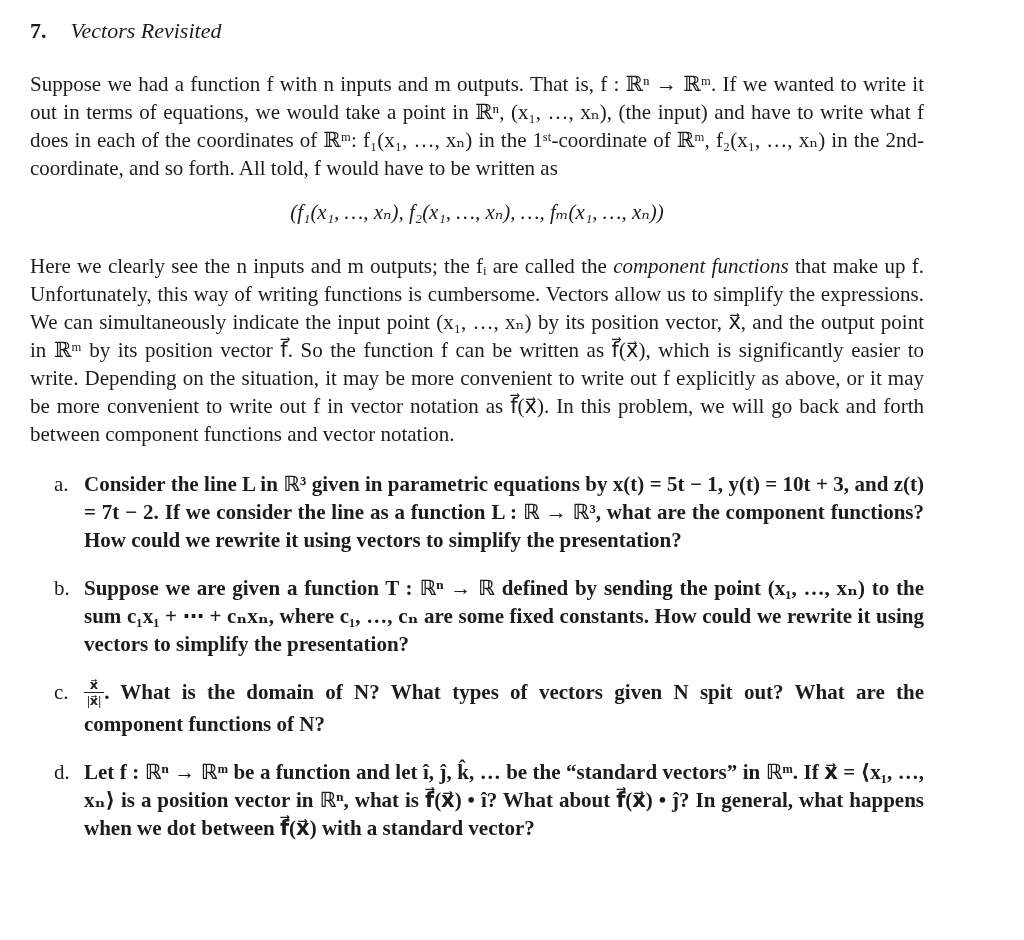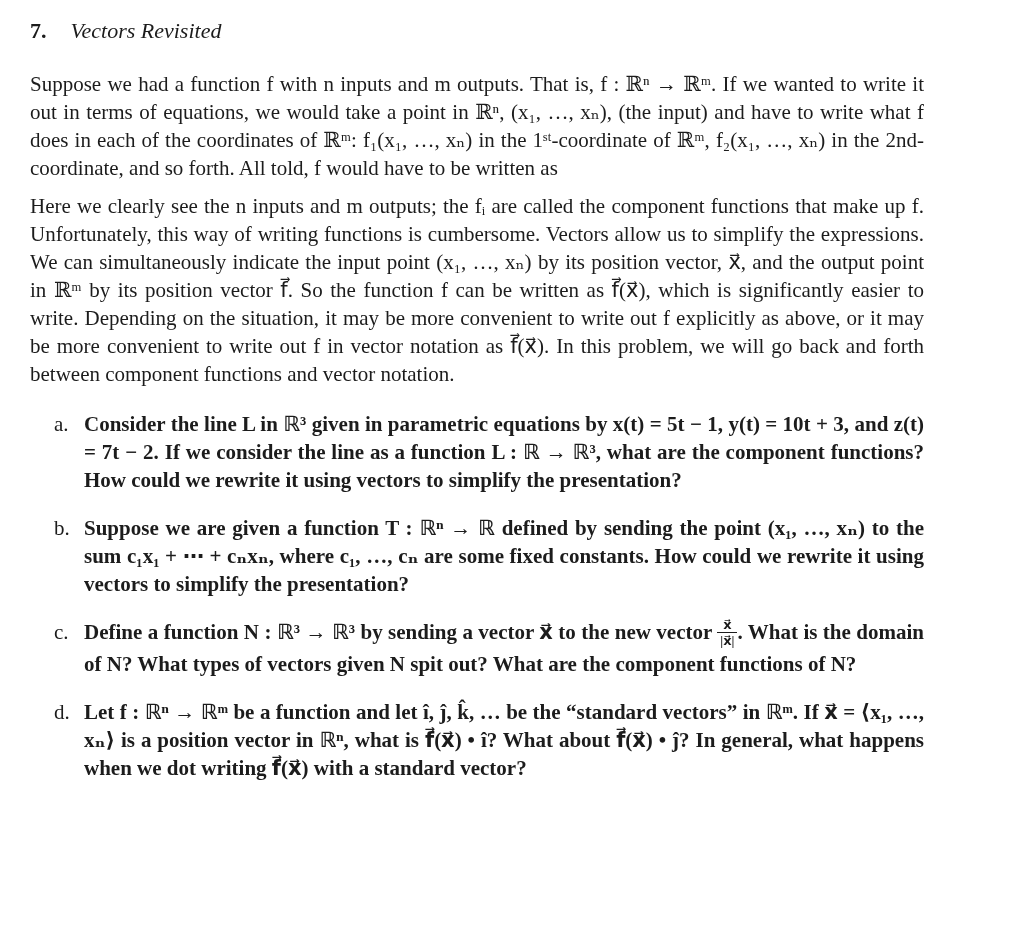--- a/index.html
+++ b/index.html
@@ -54,20 +54,21 @@
   .item .ilabel {
     flex: 0 0 30px;
     width: 30px;
   }
   .item .itext {
     flex: 1 1 auto;
     text-align: justify;
     font-weight: bold;
   }
   .emph {
+    font-style: italic;
   }
   .frac {
     display: inline-flex;
     flex-direction: column;
     vertical-align: middle;
     text-align: center;
     font-size: 13px;
     line-height: 15px;
     position: relative;
     top: -2px;
@@ -84,43 +85,44 @@
 <body>
 
 <div class="page">
 
   <div class="heading">
     <span class="hnum">7.</span><span class="htitle">Vectors Revisited</span>
   </div>
 
   <p class="para">Suppose we had a function f with n inputs and m outputs.  That is, f : ℝⁿ → ℝᵐ.  If we wanted to write it out in terms of equations, we would take a point in ℝⁿ, (x₁, …, xₙ), (the input) and have to write what f does in each of the coordinates of ℝᵐ: f₁(x₁, …, xₙ) in the 1ˢᵗ-coordinate of ℝᵐ, f₂(x₁, …, xₙ) in the 2nd-coordinate, and so forth.  All told, f would have to be written as</p>
 
+  <div class="equation">(f₁(x₁, …, xₙ), f₂(x₁, …, xₙ), …, fₘ(x₁, …, xₙ))</div>
 
   <p class="para"><span>Here we clearly see the n inputs and m outputs; the fᵢ are called the </span><span class="emph">component functions</span><span> that make up f.  Unfortunately, this way of writing functions is cumbersome.  Vectors allow us to simplify the expressions.  We can simultaneously indicate the input point (x₁, …, xₙ) by its position vector, x⃗, and the output point in ℝᵐ by its position vector f⃗.  So the function f can be written as f⃗(x⃗), which is significantly easier to write.  Depending on the situation, it may be more convenient to write out f explicitly as above, or it may be more convenient to write out f in vector notation as f⃗(x⃗).  In this problem, we will go back and forth between component functions and vector notation.</span></p>
 
   <div class="problems">
 
     <div class="item">
       <span class="ilabel">a.</span>
       <div class="itext">Consider the line L in ℝ³ given in parametric equations by x(t) = 5t − 1, y(t) = 10t + 3, and z(t) = 7t − 2.  If we consider the line as a function L : ℝ → ℝ³, what are the component functions?  How could we rewrite it using vectors to simplify the presentation?</div>
     </div>
 
     <div class="item">
       <span class="ilabel">b.</span>
       <div class="itext">Suppose we are given a function T : ℝⁿ → ℝ defined by sending the point (x₁, …, xₙ) to the sum c₁x₁ + ⋯ + cₙxₙ, where c₁, …, cₙ are some fixed constants.  How could we rewrite it using vectors to simplify the presentation?</div>
     </div>
 
     <div class="item">
       <span class="ilabel">c.</span>
-      <div class="itext"><span>Define a function N : ℝ³ → ℝ³ by sending a vector x⃗ to the new vector </span><span class="frac">
+      <div class="itext"><span class="frac">
             <span class="num">x⃗</span>
             <span class="den">|x⃗|</span>
           </span><span>.  What is the domain of N?  What types of vectors given N spit out?  What are the component functions of N?</span></div>
     </div>
 
     <div class="item">
       <span class="ilabel">d.</span>
-      <div class="itext">Let f : ℝⁿ → ℝᵐ be a function and let î, ĵ, k̂, …  be the “standard vectors” in ℝᵐ.  If x⃗ = ⟨x₁, …, xₙ⟩ is a position vector in ℝⁿ, what is f⃗(x⃗) • î?  What about f⃗(x⃗) • ĵ?  In general, what happens when we dot writing f⃗(x⃗) with a standard vector?</div>
+      <div class="itext">Let f : ℝⁿ → ℝᵐ be a function and let î, ĵ, k̂, …  be the “standard vectors” in ℝᵐ.  If x⃗ = ⟨x₁, …, xₙ⟩ is a position vector in ℝⁿ, what is f⃗(x⃗) • î?  What about f⃗(x⃗) • ĵ?  In general, what happens when we dot between f⃗(x⃗) with a standard vector?</div>
     </div>
 
   </div>
 
 </div>
 
 </body></html>

